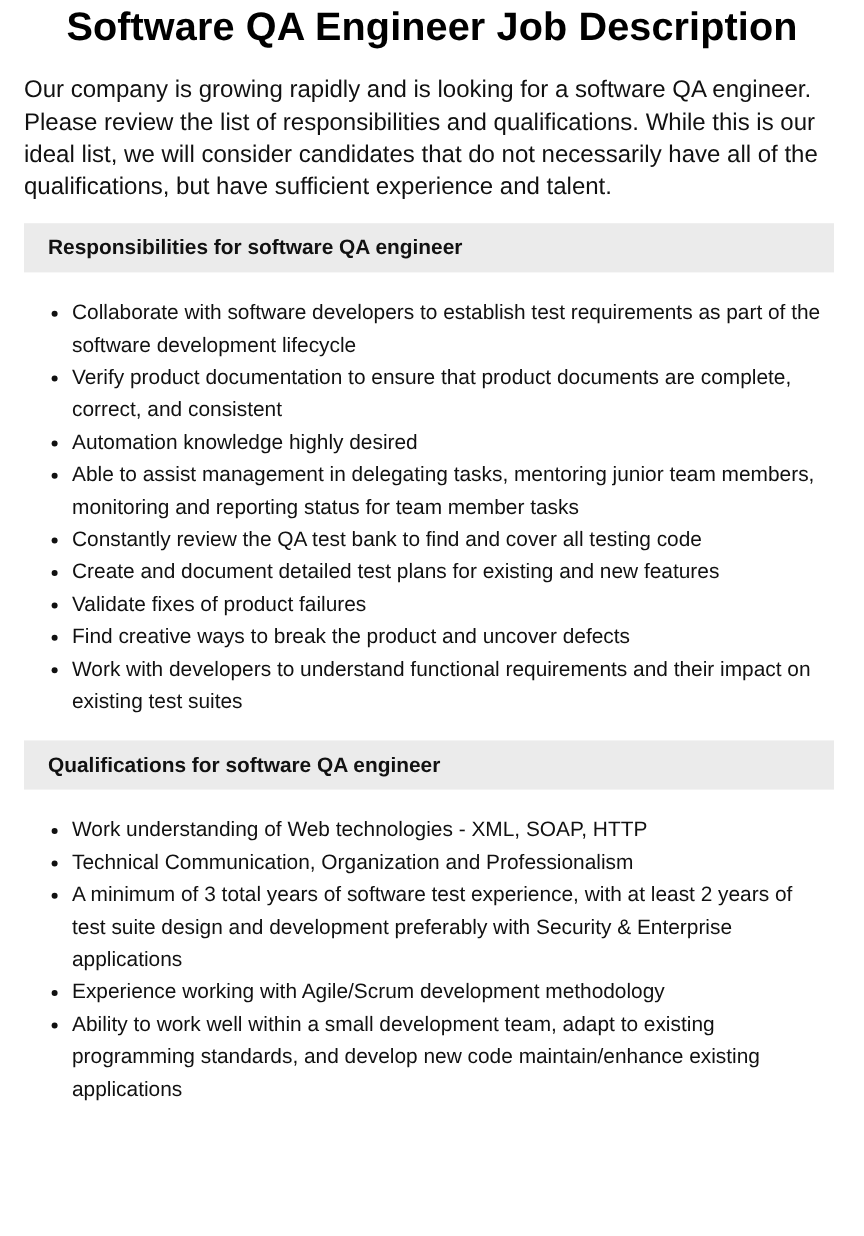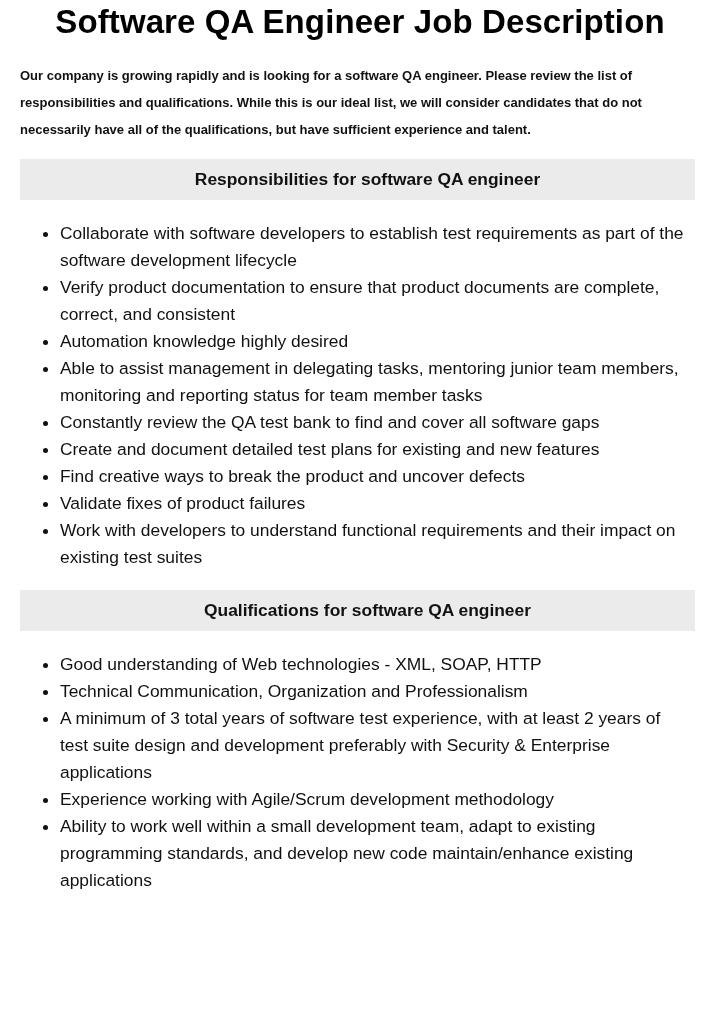--- a/index.html
+++ b/index.html
@@ -25,34 +25,32 @@
       height: 44px;
       line-height: 40px;
       text-align: center;
       font-size: 33px;
       font-weight: 700;
       letter-spacing: 0.1px;
       color: #000000;
     }
     .intro {
       margin: 16px 20px 0 20px;
-      font-size: 13px;
+      font-size: 20px;
       line-height: 27px;
       color: #111111;
-      font-weight: bold;
     }
     .section-header {
       margin: 16px 25px 0 20px;
       height: 41px;
       background: #ebebeb;
       display: flex;
       align-items: center;
       padding-left: 20px;
       box-sizing: border-box;
-      justify-content: center;
     }
     .section-header span {
       font-size: 17.4px;
       font-weight: 700;
       color: #111111;
     }
     ul.items {
       margin: 20px 0 0 0;
       padding: 0 0 0 60px;
       list-style: none;
@@ -88,31 +86,31 @@
 
   <div class="section-header">
     <span>Responsibilities for software QA engineer</span>
   </div>
 
   <ul class="items">
     <li>Collaborate with software developers to establish test requirements as part of the software development lifecycle</li>
     <li>Verify product documentation to ensure that product documents are complete, correct, and consistent</li>
     <li>Automation knowledge highly desired</li>
     <li>Able to assist management in delegating tasks, mentoring junior team members, monitoring and reporting status for team member tasks</li>
-    <li>Constantly review the QA test bank to find and cover all software gaps</li>
+    <li>Constantly review the QA test bank to find and cover all testing code</li>
     <li>Create and document detailed test plans for existing and new features</li>
+    <li>Validate fixes of product failures</li>
     <li>Find creative ways to break the product and uncover defects</li>
-    <li>Validate fixes of product failures</li>
     <li>Work with developers to understand functional requirements and their impact on existing test suites</li>
   </ul>
 
   <div class="section-header section-qual">
     <span>Qualifications for software QA engineer</span>
   </div>
 
   <ul class="items">
-    <li>Good understanding of Web technologies - XML, SOAP, HTTP</li>
+    <li>Work understanding of Web technologies - XML, SOAP, HTTP</li>
     <li>Technical Communication, Organization and Professionalism</li>
     <li>A minimum of 3 total years of software test experience, with at least 2 years of test suite design and development preferably with Security &amp; Enterprise applications</li>
     <li>Experience working with Agile/Scrum development methodology</li>
     <li>Ability to work well within a small development team, adapt to existing programming standards, and develop new code maintain/enhance existing applications</li>
   </ul>
 </div>
 
 </body></html>

